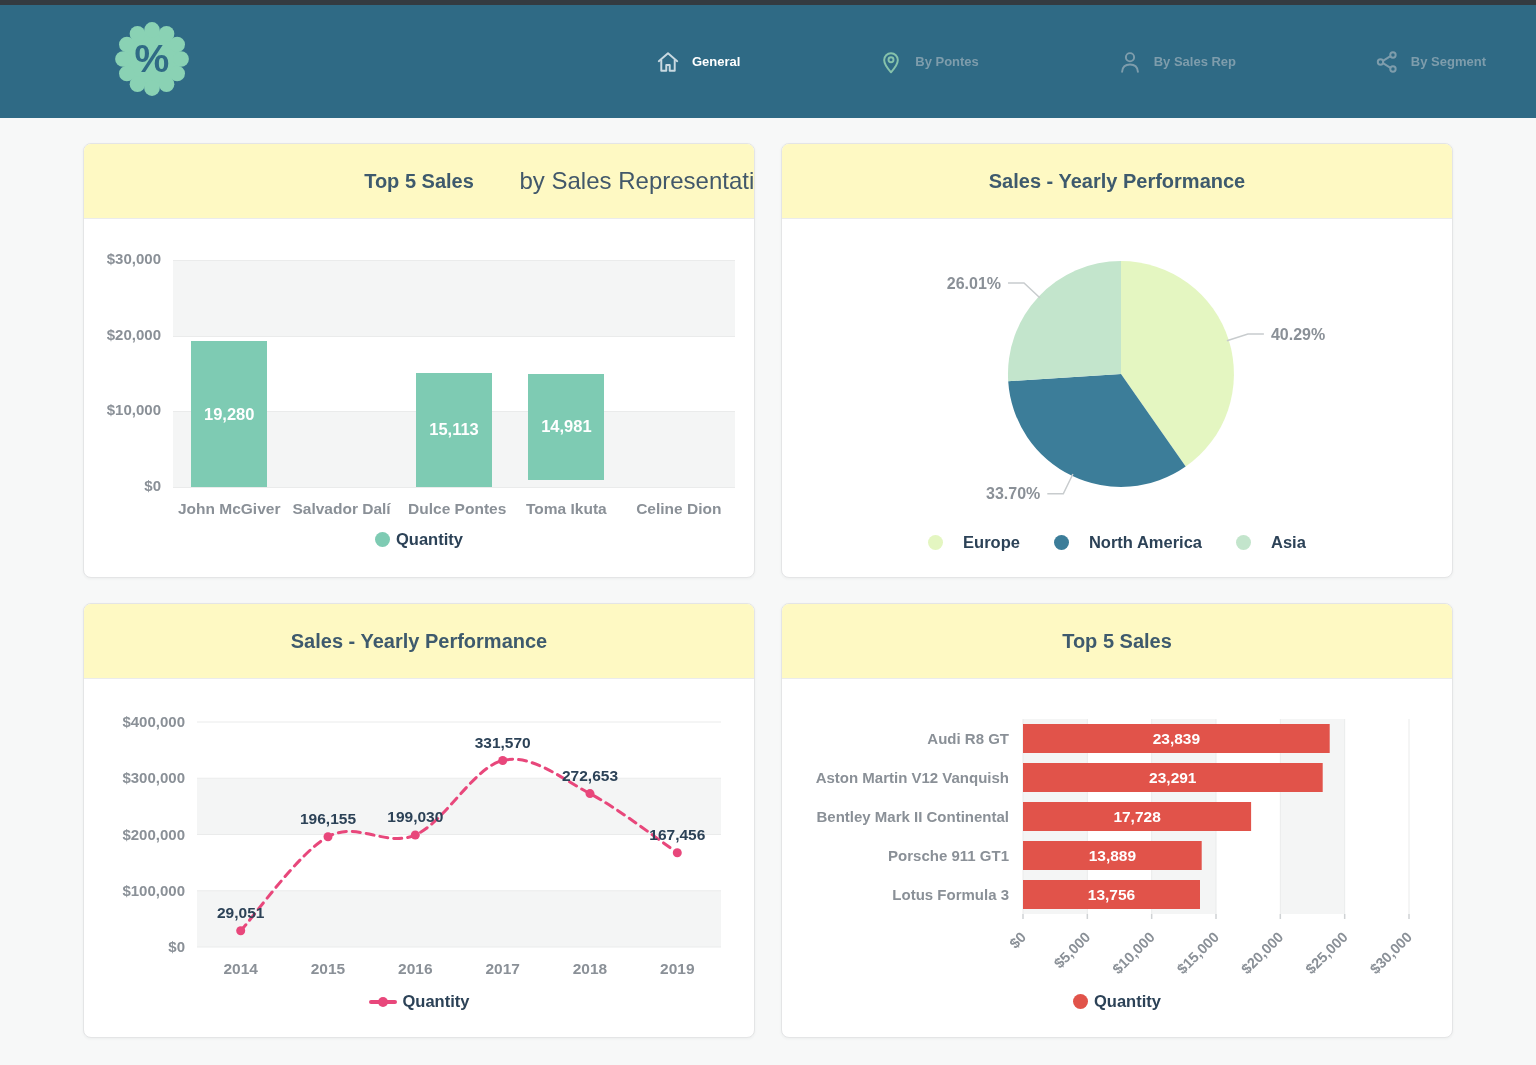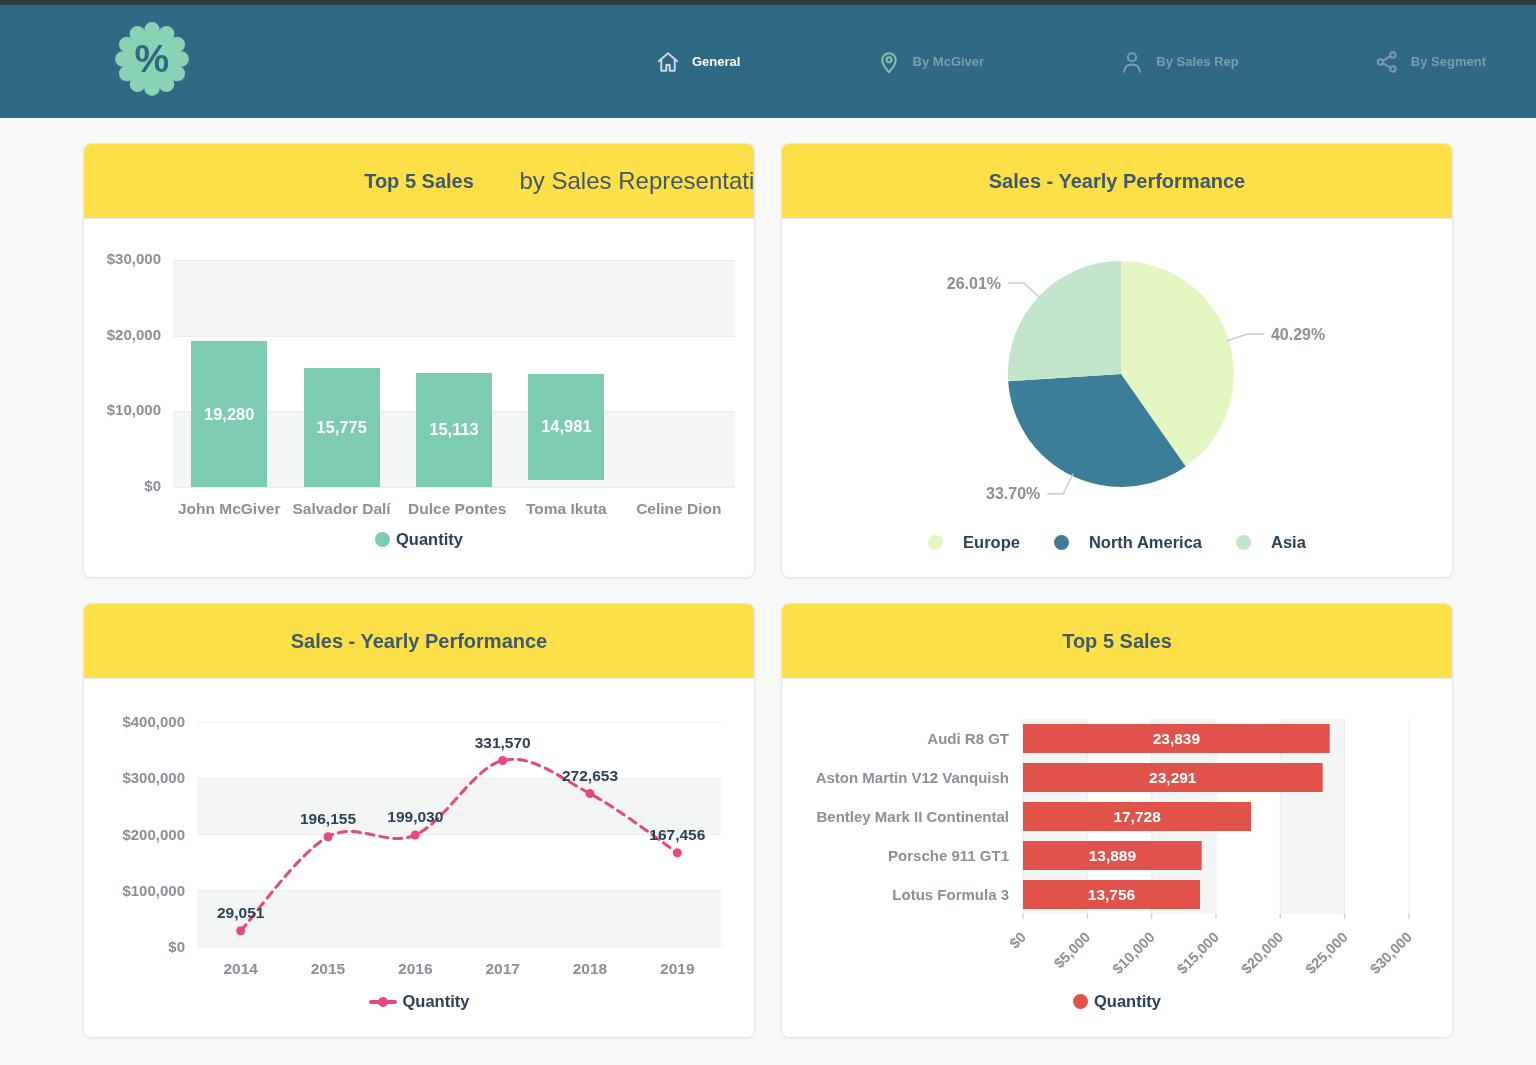--- a/index.html
+++ b/index.html
@@ -10,21 +10,21 @@
   .logo{position:absolute;left:114px;top:13px}
   .app-title{position:absolute;left:228px;top:43px;color:#fff;font-size:24px;font-weight:700;letter-spacing:.3px}
   .nav{position:absolute;left:655px;right:50px;top:0;height:100%;display:flex;align-items:center;justify-content:space-between}
   .nav-item{display:flex;align-items:center;gap:11px;color:#7e9dac;font-size:13px;font-weight:700;text-decoration:none;cursor:pointer;white-space:nowrap}
   .nav-item.active{color:#fff}
   .nav-icon{display:inline-flex;color:#7e9dac}
   .nav-item.active .nav-icon{color:#c9d9e1}
   .nav-item.region .nav-icon{color:#86c2ab}
 
   .card{position:absolute;width:672px;height:435px;background:#fff;border:1px solid #e4e5e6;border-radius:8px;box-shadow:0 1px 3px rgba(40,50,60,.05);overflow:hidden}
-  .card-header{position:relative;height:75px;background:#fde047;border-bottom:1px solid #ebecec;display:flex;align-items:center;justify-content:center}
+  .card-header{position:relative;height:75px;background:#fef9c3;border-bottom:1px solid #ebecec;display:flex;align-items:center;justify-content:center}
   .card-title{font-size:20px;font-weight:700;color:#3e5a6d}
   .card-subtitle{position:absolute;left:65%;top:50%;transform:translateY(-50%);font-size:24px;font-weight:400;color:#42586a;white-space:nowrap}
   .card-body{position:relative;height:358px}
 
   .chart{position:absolute;inset:0}
   .chart .band,.chart .gridline,.chart .ytick,.chart .vbar,.chart .xcat{position:absolute}
   .gridline{height:1px;background:#eaebeb}
   .ytick{text-align:right;font-size:15px;font-weight:700;color:#8a9097;white-space:nowrap}
   .vbar{display:flex;align-items:center;justify-content:center}
   .vbar span{color:#fff;font-size:16.5px;font-weight:700}
@@ -75,21 +75,21 @@
       </span>
       <span>General</span>
     </a>
     <a class="nav-item region">
       <span class="nav-icon">
         <svg width="26" height="26" viewBox="0 0 24 24" fill="none" stroke="currentColor" stroke-width="1.8" stroke-linecap="round" stroke-linejoin="round">
             <path d="M12 21.5C7.8 16.9 5.7 13.3 5.7 10.2a6.3 6.3 0 1 1 12.6 0c0 3.1-2.1 6.7-6.3 11.3z"></path>
             <circle cx="12" cy="10" r="2.3"></circle>
           </svg>
       </span>
-      <span>By McGiver</span>
+      <span>By Pontes</span>
     </a>
     <a class="nav-item">
       <span class="nav-icon">
         <svg width="26" height="26" viewBox="0 0 24 24" fill="none" stroke="currentColor" stroke-width="1.8" stroke-linecap="round" stroke-linejoin="round">
             <circle cx="12" cy="7.6" r="3.8"></circle>
             <path d="M4.7 21c.4-4.8 3.4-6.7 7.3-6.7s6.9 1.9 7.3 6.7"></path>
           </svg>
       </span>
       <span>By Sales Rep</span>
     </a>
@@ -124,23 +124,20 @@
           <div class="gridline" style="left: 89px; top: 116.667px; width: 562px;"></div>
           <div class="gridline" style="left: 89px; top: 41px; width: 562px;"></div>
           <div class="ytick" style="left: 0px; top: 258px; width: 77px;">$0</div>
           <div class="ytick" style="left: 0px; top: 182.333px; width: 77px;">$10,000</div>
           <div class="ytick" style="left: 0px; top: 106.667px; width: 77px;">$20,000</div>
           <div class="ytick" style="left: 0px; top: 31px; width: 77px;">$30,000</div>
           <div class="vbar" style="left: 107.2px; top: 122.115px; width: 76px; height: 145.885px; background: rgb(126, 203, 179);">
             <span>19,280</span>
           </div>
           <div class="xcat" style="left: 89px; top: 281px; width: 112.4px;">John McGiver</div>
-          <div class="vbar" style="left: 219.6px; top: 148.636px; width: 76px; height: 119.364px; background: rgb(126, 203, 179);">
-            <span>15,775</span>
-          </div>
           <div class="xcat" style="left: 201.4px; top: 281px; width: 112.4px;">Salvador Dalí</div>
           <div class="vbar" style="left: 332px; top: 153.645px; width: 76px; height: 114.355px; background: rgb(126, 203, 179);">
             <span>15,113</span>
           </div>
           <div class="xcat" style="left: 317px; top: 281px; width: 112.4px;">Dulce Pontes</div>
           <div class="vbar" style="left: 444.4px; top: 154.644px; width: 76px; height: 106px; background: rgb(126, 203, 179);">
             <span>14,981</span>
           </div>
           <div class="xcat" style="left: 426.2px; top: 281px; width: 112.4px;">Toma Ikuta</div>
           <div class="xcat" style="left: 538.6px; top: 281px; width: 112.4px;">Celine Dion</div>

